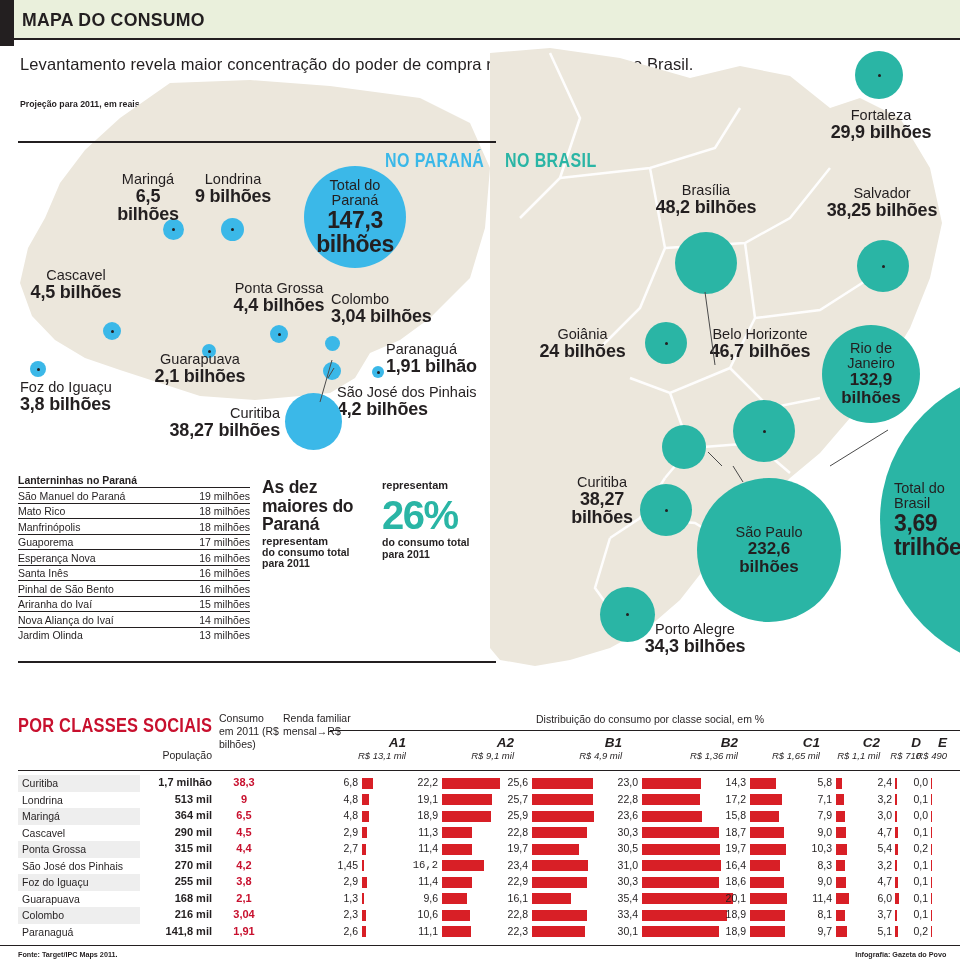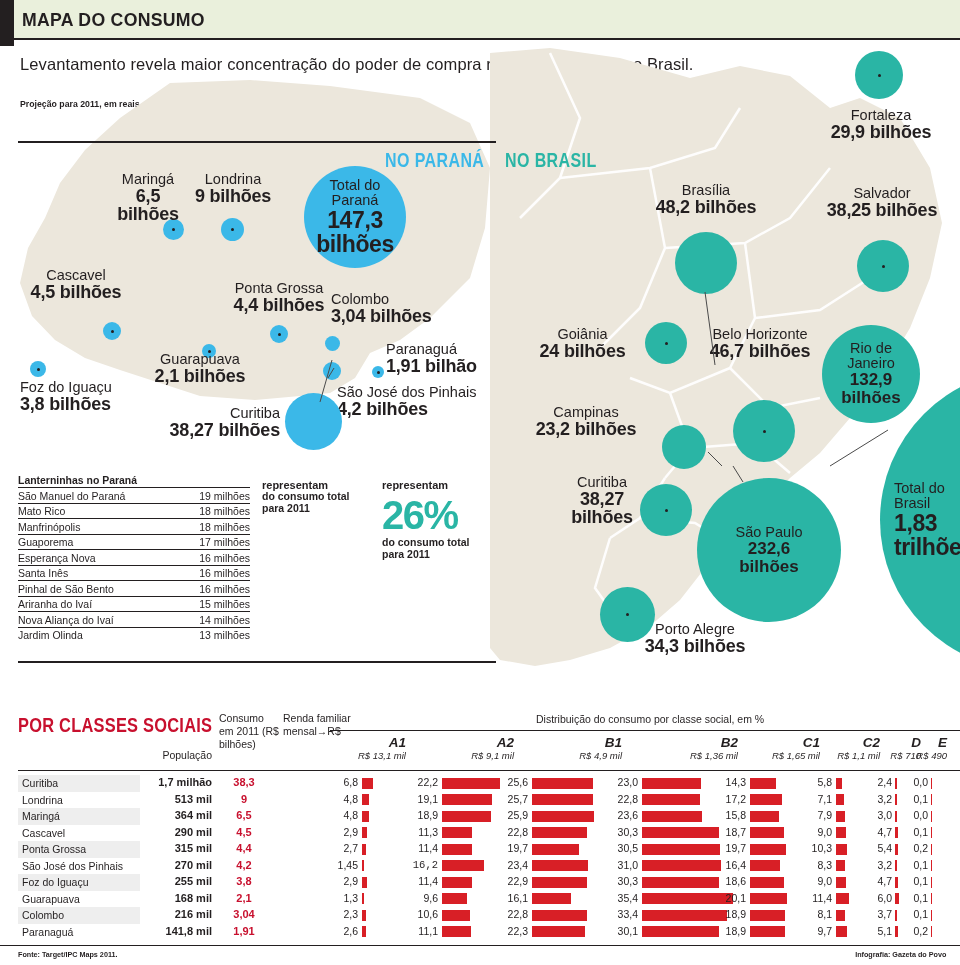--- a/index.html
+++ b/index.html
@@ -309,24 +309,20 @@
   <div class="bub br" style="left:822px;top:325px;width:98px;height:98px;">
     <div class="bubtxt">
       <span class="n">Rio de</span>
       <span class="n">Janeiro</span>
       <span class="v">132,9</span>
       <span class="v">bilhões</span>
     </div>
   </div>
 
   <div class="bub br" style="left:662px;top:425px;width:44px;height:44px;"></div>
-  <div class="lbl c" style="left:524px;top:405px;width:124px;">
-    <span class="city">Campinas</span>
-    <span class="val">23,2 bilhões</span>
-  </div>
 
   <div class="bub br" style="left:640px;top:484px;width:52px;height:52px;">
       <span class="dot"></span>
     </div>
   <div class="lbl c" style="left:562px;top:475px;width:80px;">
     <span class="city">Curitiba</span>
     <span class="val">38,27</span>
     <span class="val">bilhões</span>
   </div>
 
@@ -343,21 +339,21 @@
     </div>
   <div class="lbl c" style="left:630px;top:622px;width:130px;">
     <span class="city">Porto Alegre</span>
     <span class="val">34,3 bilhões</span>
   </div>
 
   <div class="bub br" style="left:880px;top:370px;width:300px;height:300px;">
     <div class="totaltxt" style="align-items:flex-start;padding-left:14px;box-sizing:border-box;">
       <span class="t1">Total do</span>
       <span class="t1">Brasil</span>
-      <span class="t2">1,83</span>
+      <span class="t2">3,69</span>
       <span class="t2">trilhões</span>
     </div>
   </div>
 
   <svg class="leader" style="left:600px;top:280px;" width="320" height="260">
     <path d="M105,12 L115,85" stroke="#4a4a4a" stroke-width="1" fill="none"></path>
     <path d="M108,172 L122,186" stroke="#4a4a4a" stroke-width="1" fill="none"></path>
     <path d="M288,150 L230,186" stroke="#4a4a4a" stroke-width="1" fill="none"></path>
     <path d="M143,202 L133,186" stroke="#4a4a4a" stroke-width="1" fill="none"></path>
   </svg>
@@ -405,20 +401,21 @@
         </tr>
         <tr>
           <td>Jardim Olinda</td>
           <td class="v">13 milhões</td>
         </tr>
       </tbody>
     </table>
 </div>
 
 <div class="statcol" id="stat-pr">
+  <div class="big">As dez maiores do Paraná</div>
   <div class="rep">representam</div>
   <div class="sub">do consumo total para 2011</div>
 </div>
 <div class="statcol" id="stat-br">
   <div class="rep">representam</div>
   <div class="pct">26%</div>
   <div class="sub">do consumo total para 2011</div>
 </div>
 <div id="midrule"></div>
 

